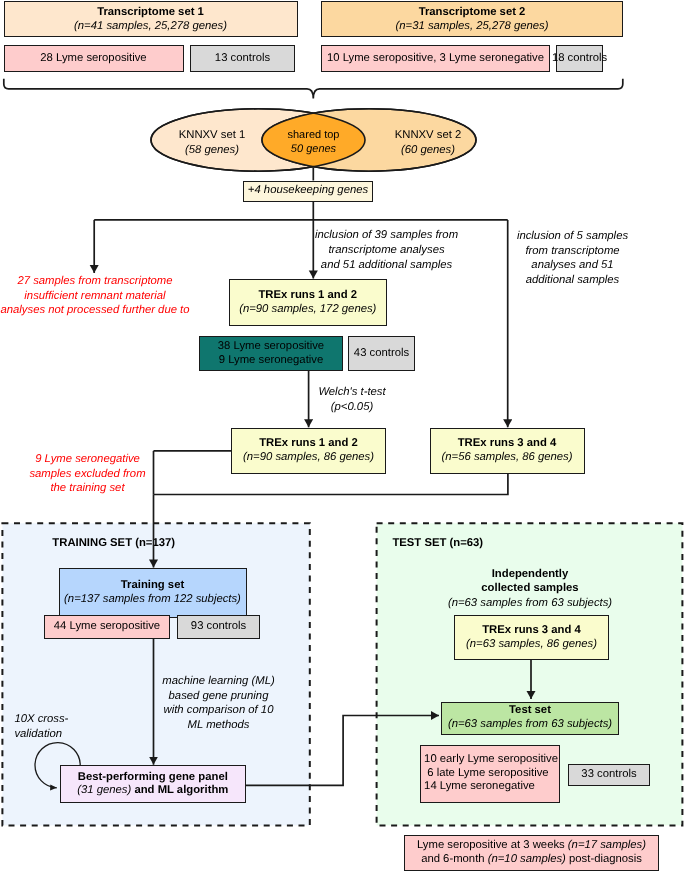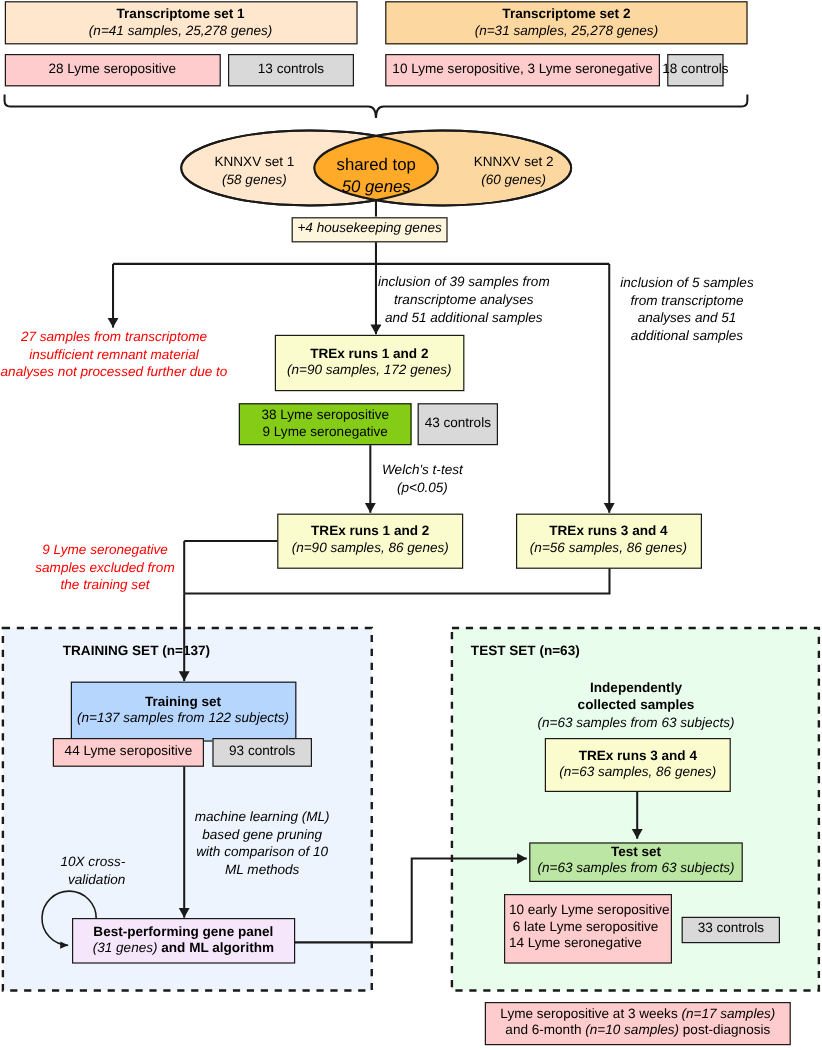--- a/index.html
+++ b/index.html
@@ -7,21 +7,21 @@
        font-family:"Liberation Sans",sans-serif;color:#000;
        -webkit-font-smoothing:antialiased;text-rendering:geometricPrecision;}
   #stage{position:absolute;left:0;top:0;width:685px;height:875px;transform:translateZ(0);}
   .box{position:absolute;box-sizing:border-box;border:1.6px solid #1a1a1a;
        display:flex;flex-direction:column;align-items:center;justify-content:center;
        text-align:center;line-height:1.2;white-space:nowrap;}
   .lbl{position:absolute;text-align:center;line-height:1.3;}
   svg.ovl{position:absolute;left:0;top:0;width:685px;height:875px;pointer-events:none;}
   .i{font-style:italic;}
   .b{font-weight:bold;}
-  .f11{font-size:14px;}
+  .f11{font-size:11px;}
   .f115{font-size:11.3px;}
   .f12{font-size:11.3px;}
   .red{color:#ff0000;}
 </style>
 </head>
 <body>
 
 <div id="stage">
 
   <div class="box tset" style="left:3.5px;top:1px;width:294px;height:36px;background:#fee7cd;padding-top:2px;">
@@ -88,21 +88,21 @@
     <div>inclusion of 5 samples</div>
     <div>from transcriptome</div>
     <div>analyses and 51</div>
     <div>additional samples</div>
   </div>
 
   <div class="box" style="left:229px;top:279px;width:157.5px;height:47px;background:#fafccd;">
     <div class="b f12">TREx runs 1 and 2</div>
     <div class="i f115">(n=90 samples, 172 genes)</div>
   </div>
-  <div class="box f115" style="left:199px;top:336px;width:144px;height:35px;background:#84cc16;">
+  <div class="box f115" style="left:199px;top:336px;width:144px;height:35px;background:#0f766e;">
     <div>38 Lyme seropositive</div>
     <div>9 Lyme seronegative</div>
   </div>
   <div class="box f115" style="left:348px;top:336px;width:67px;height:35px;background:#d9d9d9;">
     <div>43 controls</div>
   </div>
 
   <div class="lbl f115 i" style="left:307px;top:385px;width:90px;text-align:center;">
     <div>Welch's t-test</div>
     <div>(p&lt;0.05)</div>
@@ -141,21 +141,21 @@
   </div>
   <div class="box f115" style="left:177px;top:615px;width:83px;height:24px;background:#d9d9d9;">
     <div>93 controls</div>
   </div>
   <div class="lbl f115 i" style="left:158.5px;top:674px;width:120px;text-align:center;">
     <div>machine learning (ML)</div>
     <div>based gene pruning</div>
     <div>with comparison of 10</div>
     <div>ML methods</div>
   </div>
-  <div class="lbl f115 i" style="left:14.4px;top:712px;width:90px;text-align:right;">
+  <div class="lbl f115 i" style="left:14.4px;top:712px;width:90px;text-align:left;">
     <div>10X cross-</div>
     <div>validation</div>
   </div>
   <div class="box" style="left:59.8px;top:765.3px;width:186px;height:38.2px;background:#f6e6fb;">
     <div class="b f12">Best-performing gene panel</div>
     <div class="f12"><span class="i">(31 genes)</span><span class="b"> and ML algorithm</span></div>
   </div>
 
   <div class="lbl b f12" style="left:392.4px;top:535.6px;width:200px;text-align:left;">
     <span>TEST SET (n=63)</span>

